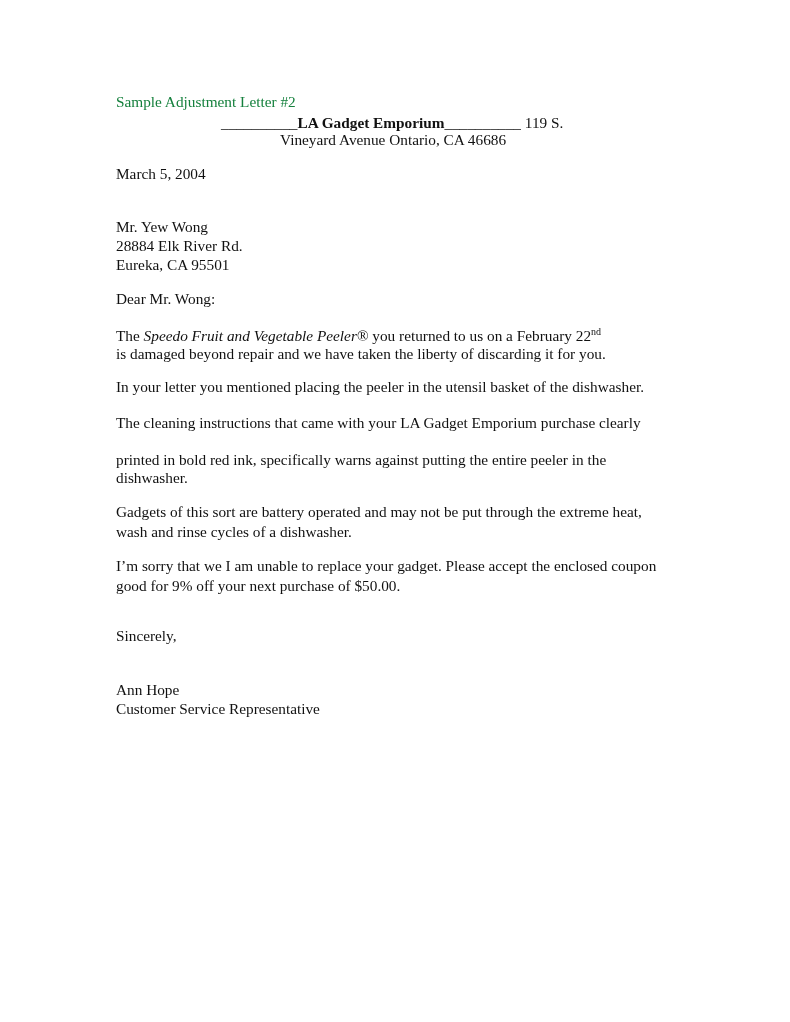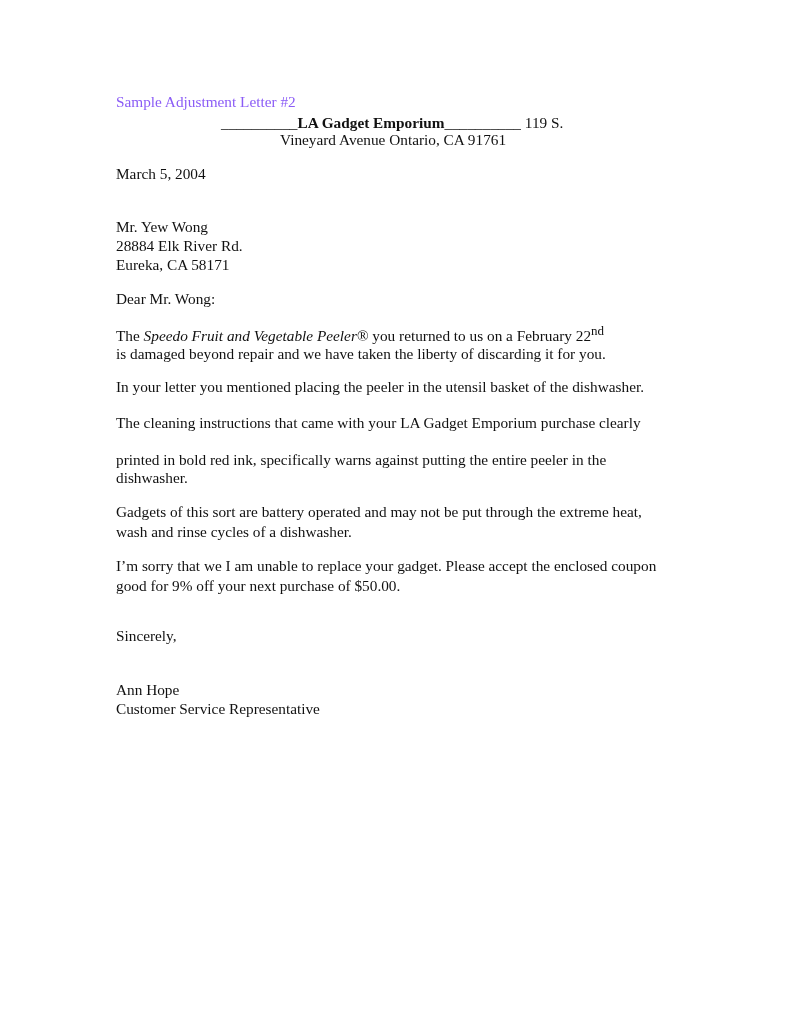--- a/index.html
+++ b/index.html
@@ -22,21 +22,21 @@
       width: 790px;
       height: 1022px;
     }
     .line {
       position: absolute;
       left: 116px;
       white-space: nowrap;
       line-height: 19px;
     }
     .title {
-      color: #8b5cf6;
+      color: #15803d;
     }
     .company {
       position: absolute;
       left: 221px;
       top: 113px;
       white-space: nowrap;
       line-height: 19px;
     }
     .company b { font-weight: bold; }
     .address2 {
@@ -44,41 +44,41 @@
       left: 280px;
       top: 130px;
       white-space: nowrap;
       line-height: 19px;
     }
     .product {
       font-weight: normal;
       font-style: italic;
     }
     sup {
-      font-size: 13px;
+      font-size: 10px;
       vertical-align: 6px;
       line-height: 0;
     }
   </style>
 </head>
 <body>
 
 <div class="page">
 
   <div class="line title" style="top:92px;">Sample Adjustment Letter #2</div>
 
   <div class="company"><span>__________</span><b>LA Gadget Emporium</b><span>__________</span><span> 119 S.</span></div>
 
-  <div class="address2">Vineyard Avenue Ontario, CA 91761</div>
+  <div class="address2">Vineyard Avenue Ontario, CA 46686</div>
 
   <div class="line" style="top:164px;">March 5, 2004</div>
 
   <div class="line" style="top:217px;">Mr. Yew Wong</div>
   <div class="line" style="top:236px;">28884 Elk River Rd.</div>
-  <div class="line" style="top:255px;">Eureka, CA 58171</div>
+  <div class="line" style="top:255px;">Eureka, CA 95501</div>
 
   <div class="line" style="top:289px;">Dear Mr. Wong:</div>
 
   <div class="line" style="top:326px;"><span>The </span><span class="product">Speedo Fruit and Vegetable Peeler®</span><span> you returned to us on a February 22</span><sup>nd</sup></div>
   <div class="line" style="top:344px;">is damaged beyond repair and we have taken the liberty of discarding it for you.</div>
 
   <div class="line" style="top:377px;">In your letter you mentioned placing the peeler in the utensil basket of the dishwasher.</div>
 
   <div class="line" style="top:413px;">The cleaning instructions that came with your LA Gadget Emporium purchase clearly</div>
   <div class="line" style="top:450px;">printed in bold red ink, specifically warns against putting the entire peeler in the</div>

